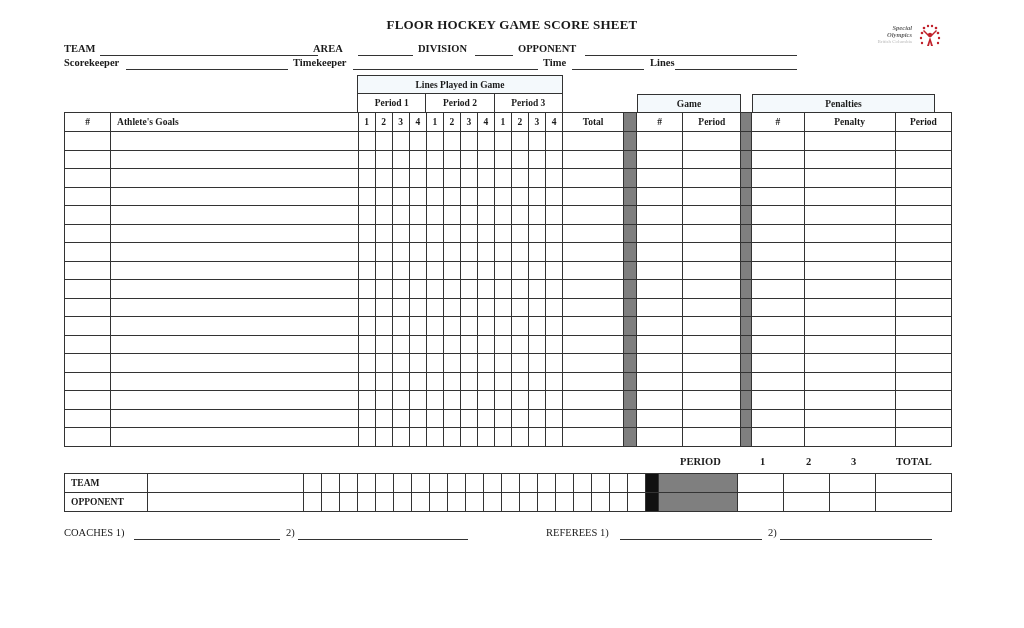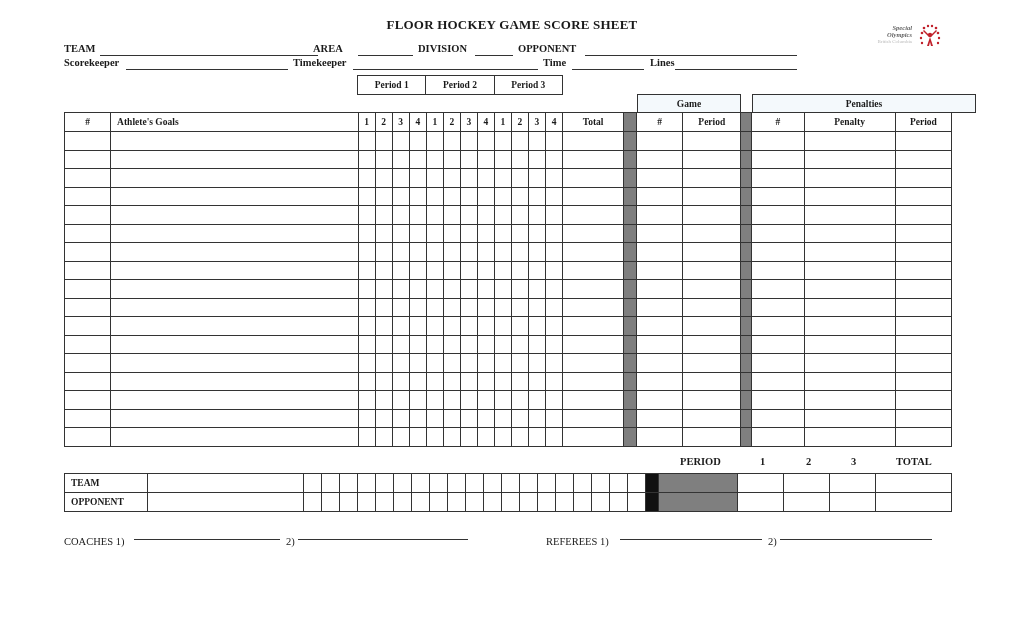--- a/index.html
+++ b/index.html
@@ -14,21 +14,21 @@
     .logo { left: 866px; top: 24px; width: 80px; height: 30px; }
     .logo-text { position: absolute; left: 0; top: 0; width: 46px; text-align: right; font-size: 6.5px; line-height: 7px; font-style: italic; font-weight: bold; color: #666; }
     .logo-text .sub { font-weight: normal; color: #bbb; font-style: normal; font-size: 5px; }
     .logo-mark { position: absolute; left: 52px; top: 0; width: 24px; height: 26px; }
     table { border-collapse: collapse; position: absolute; }
     td, th { border: 1px solid #333; padding: 0; font-size: 9.5px; font-weight: bold; text-align: center; }
     .hdr-box { background: #f4f9fc; }
     .shade { background: #7f7f7f; }
     .black { background: #111; }
     .namecell { text-align: left; padding-left: 6px; }
-    .footer-lbl { font-size: 10.5px; font-weight: normal; white-space: nowrap; margin-top: 9px; }
+    .footer-lbl { font-size: 10.5px; font-weight: normal; white-space: nowrap; }
   </style>
 </head>
 <body>
 
 <div class="abs title">FLOOR HOCKEY GAME SCORE SHEET</div>
 
 <div class="abs logo">
   <div class="logo-text">
     <div>Special</div>
     <div>Olympics</div>
@@ -67,36 +67,39 @@
 <div class="abs line" style="left:126px; top:69px; width:162px;"></div>
 <div class="abs lbl" style="left:293px; top:57px;">Timekeeper</div>
 <div class="abs line" style="left:353px; top:69px; width:185px;"></div>
 <div class="abs lbl" style="left:543px; top:57px;">Time</div>
 <div class="abs line" style="left:572px; top:69px; width:72px;"></div>
 <div class="abs lbl" style="left:650px; top:57px;">Lines</div>
 <div class="abs line" style="left:675px; top:69px; width:122px;"></div>
 
 <table style="left:357px; top:75px; width:206px;">
   <tbody>
+      <tr style="height:18px;">
+    <td colspan="3" class="hdr-box">Lines Played in Game</td>
+  </tr>
   <tr style="height:19px;">
     <td style="width:68px;">Period 1</td>
     <td style="width:68px;">Period 2</td>
     <td style="width:68px;">Period 3</td>
   </tr>
 </tbody>
   </table>
 
 <table style="left:637px; top:94px; width:104px;">
   <tbody>
       <tr style="height:18px;">
         <td class="hdr-box">Game</td>
       </tr>
 </tbody>
   </table>
-<table style="left:752px; top:94px; width:224px;">
+<table style="left:752px; top:94px; width:183px;">
   <tbody>
       <tr style="height:18px;">
         <td class="hdr-box">Penalties</td>
       </tr>
 </tbody>
   </table>
 
 <table id="roster" style="left:64px; top:112px; width:888px; table-layout:fixed;">
   <colgroup>
     <col style="width:46px">

